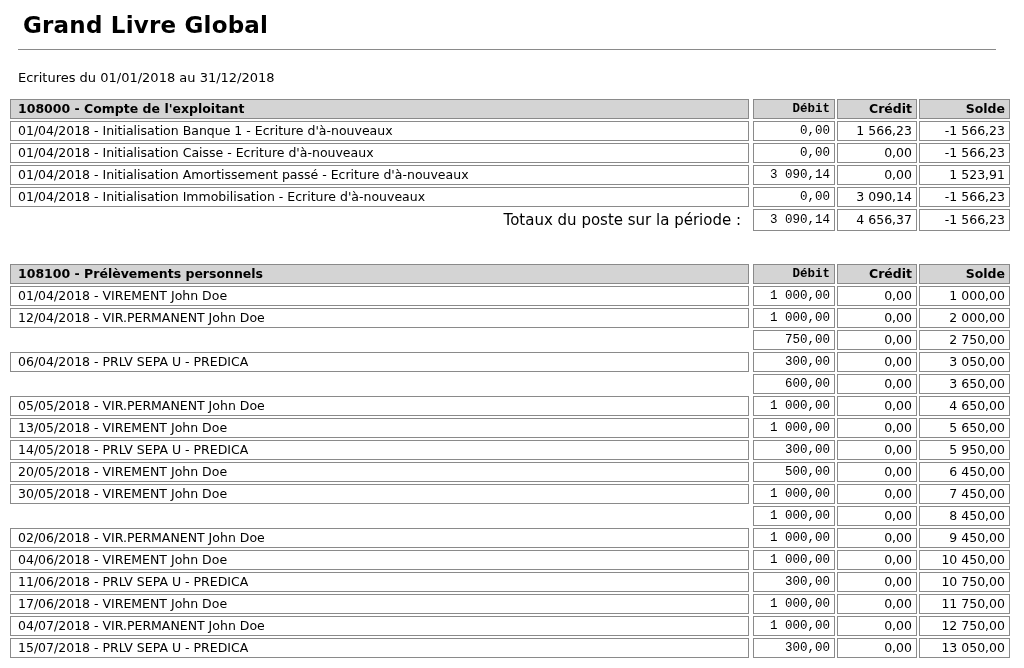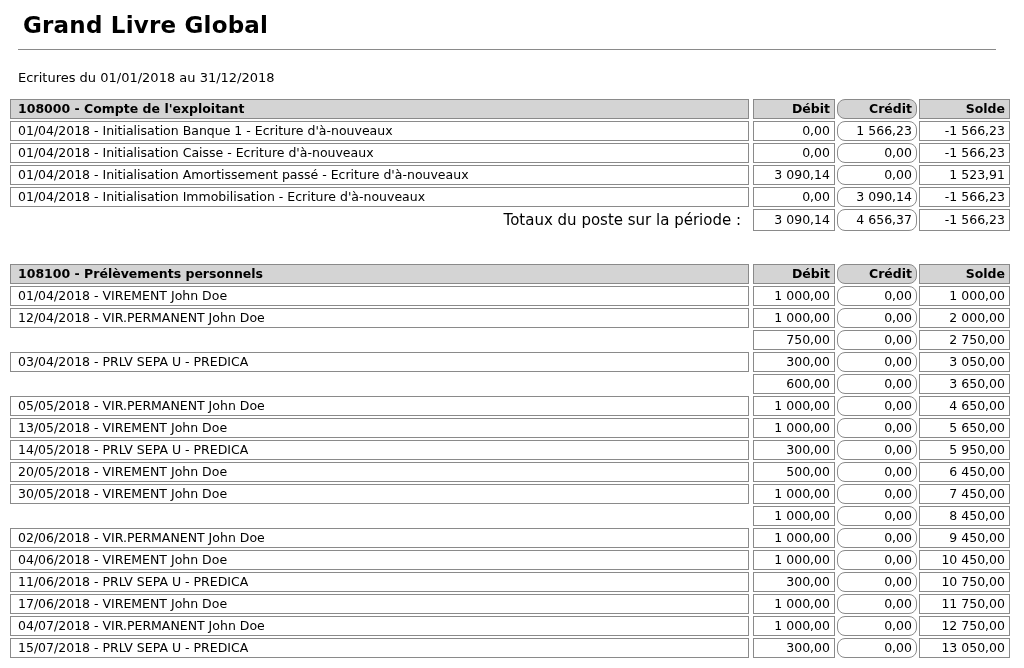--- a/index.html
+++ b/index.html
@@ -48,22 +48,22 @@
     box-sizing: border-box;
     height: 20px;
     line-height: 18px;
     border: 1px solid #8a8a8a;
     background: #ffffff;
     font-size: 12.5px;
     overflow: hidden;
     white-space: nowrap;
   }
   .cell.desc { grid-column: 1; padding-left: 7px; }
-  .cell.c-debit  { grid-column: 3; }
-  .cell.c-credit { grid-column: 5; border-radius: 8px; }
+  .cell.c-debit  { grid-column: 3; font-family: Liberation Mono, monospace; }
+  .cell.c-credit { grid-column: 5; }
   .cell.c-solde  { grid-column: 7; }
   .cell.num { text-align: right; padding-right: 4px; }
   .header-row .cell {
     background: #d4d4d4;
     font-weight: bold;
   }
   .totals-row { margin-top: 2px; }
   .totals-row .label {
     grid-column: 1;
     border: none;
@@ -140,21 +140,21 @@
           <div class="cell num c-debit">1 000,00</div>
           <div class="cell num c-credit">0,00</div>
           <div class="cell num c-solde">2 000,00</div>
         </div>
         <div class="lrow">
           <div class="cell num c-debit">750,00</div>
           <div class="cell num c-credit">0,00</div>
           <div class="cell num c-solde">2 750,00</div>
         </div>
         <div class="lrow">
-          <div class="cell desc">03/04/2018 - PRLV SEPA U - PREDICA</div>
+          <div class="cell desc">06/04/2018 - PRLV SEPA U - PREDICA</div>
           <div class="cell num c-debit">300,00</div>
           <div class="cell num c-credit">0,00</div>
           <div class="cell num c-solde">3 050,00</div>
         </div>
         <div class="lrow">
           <div class="cell num c-debit">600,00</div>
           <div class="cell num c-credit">0,00</div>
           <div class="cell num c-solde">3 650,00</div>
         </div>
         <div class="lrow">

